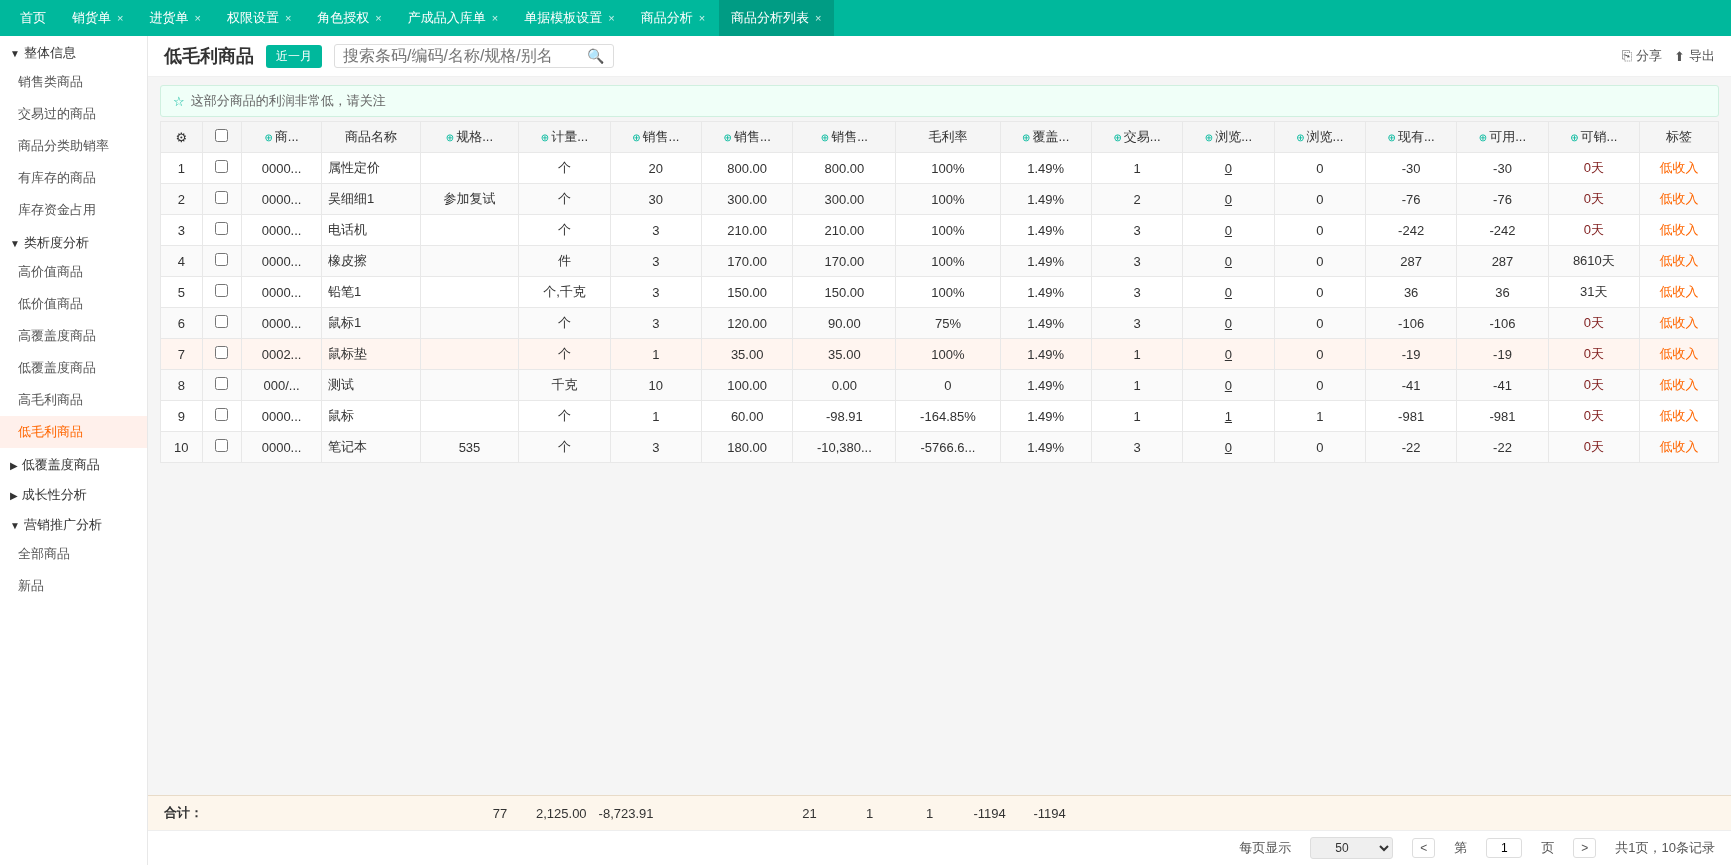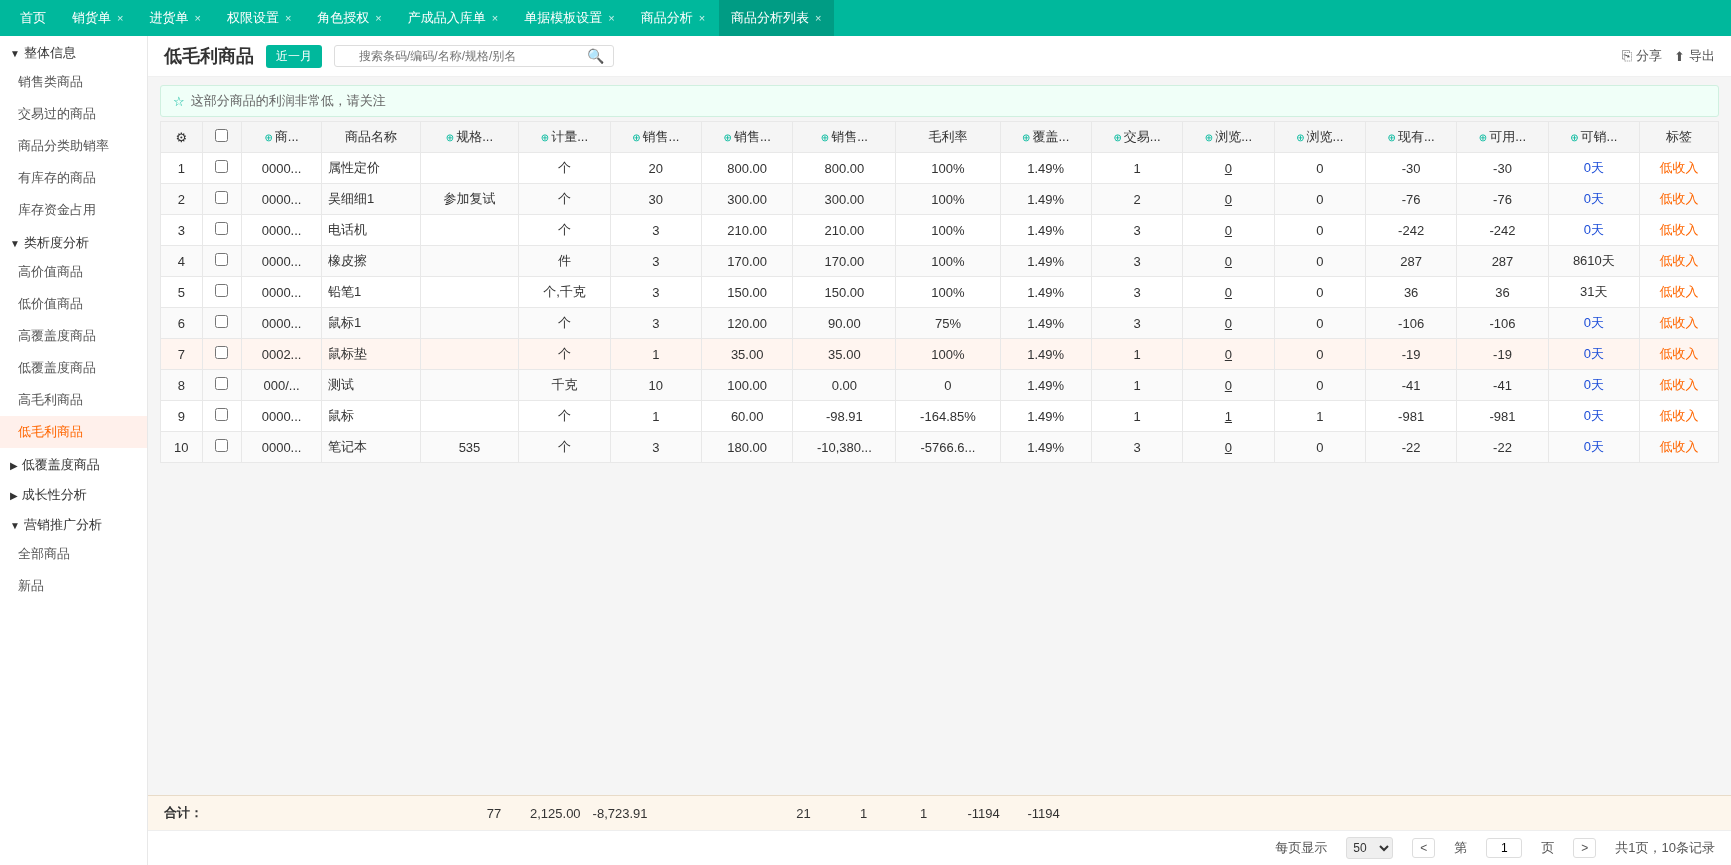--- a/index.html
+++ b/index.html
@@ -97,24 +97,23 @@
       border: 1px solid #ddd;
       border-radius: 3px;
       padding: 2px 8px;
       flex: 1;
       max-width: 280px;
       background: #fff;
     }
     .search-box input {
       border: none;
       outline: none;
-      font-size: 12px;
+      font-size: 16px;
       color: #999;
       width: 100%;
-      margin-left: 16px;
     }
     .search-icon { color: #ccc; font-size: 14px; }
     .header-actions {
       margin-left: auto;
       display: flex;
       gap: 12px;
       align-items: center;
     }
     .header-btn {
       color: #555;
@@ -173,31 +172,31 @@
       border: 1px solid #e8e8e8;
       padding: 6px 6px;
       text-align: center;
       color: #333;
       white-space: nowrap;
     }
     tbody tr:nth-child(odd) td { background: #fff; }
     tbody tr:nth-child(even) td { background: #fafafa; }
     tbody tr.highlighted td { background: #fff5f0 !important; }
     .link-underline { text-decoration: underline; color: #333; cursor: pointer; }
-    .red-text { color: #1d4ed8; }
+    .red-text { color: #7f1d1d; }
     .orange-text { color: #ff6600; }
 
     
     .footer-total {
       background: #fdf6ec;
       border-top: 1px solid #e8dbc8;
       padding: 8px 16px;
       display: flex;
       align-items: center;
-      gap: 0;
+      gap: 6px;
       font-size: 13px;
     }
     .total-label { color: #333; font-weight: bold; min-width: 60px; }
     .total-cells {
       display: flex;
       gap: 0;
       flex: 1;
     }
     .total-cell {
       min-width: 60px;
@@ -214,21 +213,21 @@
       padding: 6px 16px;
       background: #fff;
       border-top: 1px solid #eee;
       gap: 19px;
       font-size: 12px;
       color: #555;
     }
     .page-size-select {
       border: 1px solid #ddd;
       border-radius: 3px;
-      padding: 2px 2px;
+      padding: 2px 20px;
       font-size: 12px;
       color: #333;
     }
     .page-btn {
       border: 1px solid #ddd;
       background: #fff;
       padding: 2px 7px;
       border-radius: 3px;
       cursor: pointer;
       color: #555;

